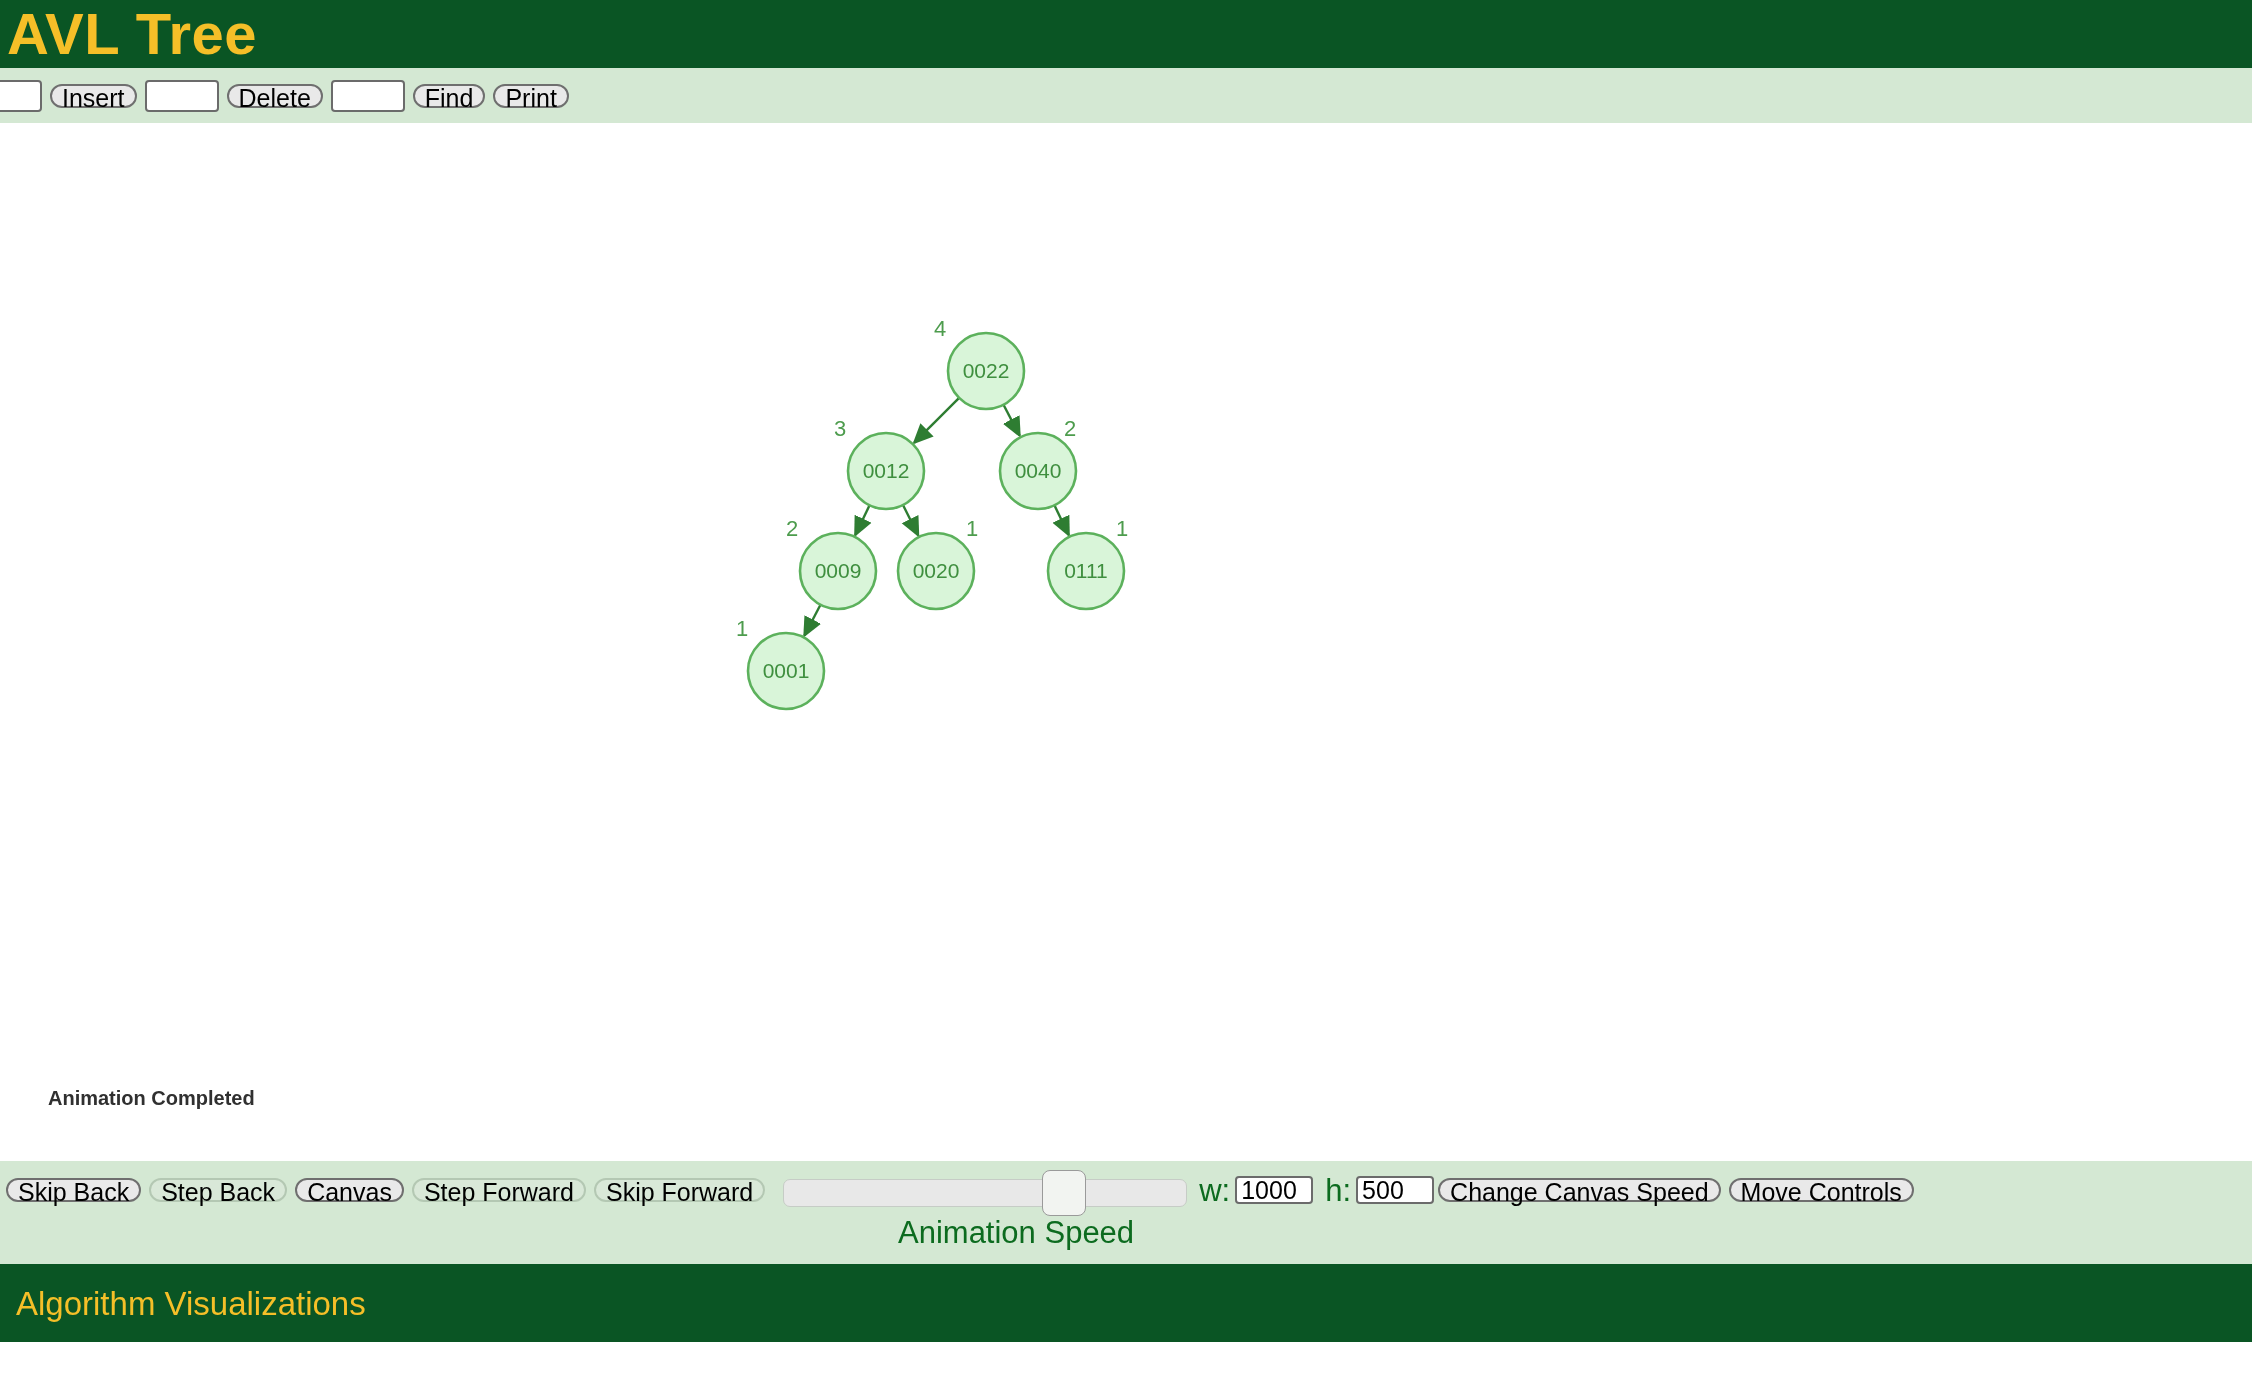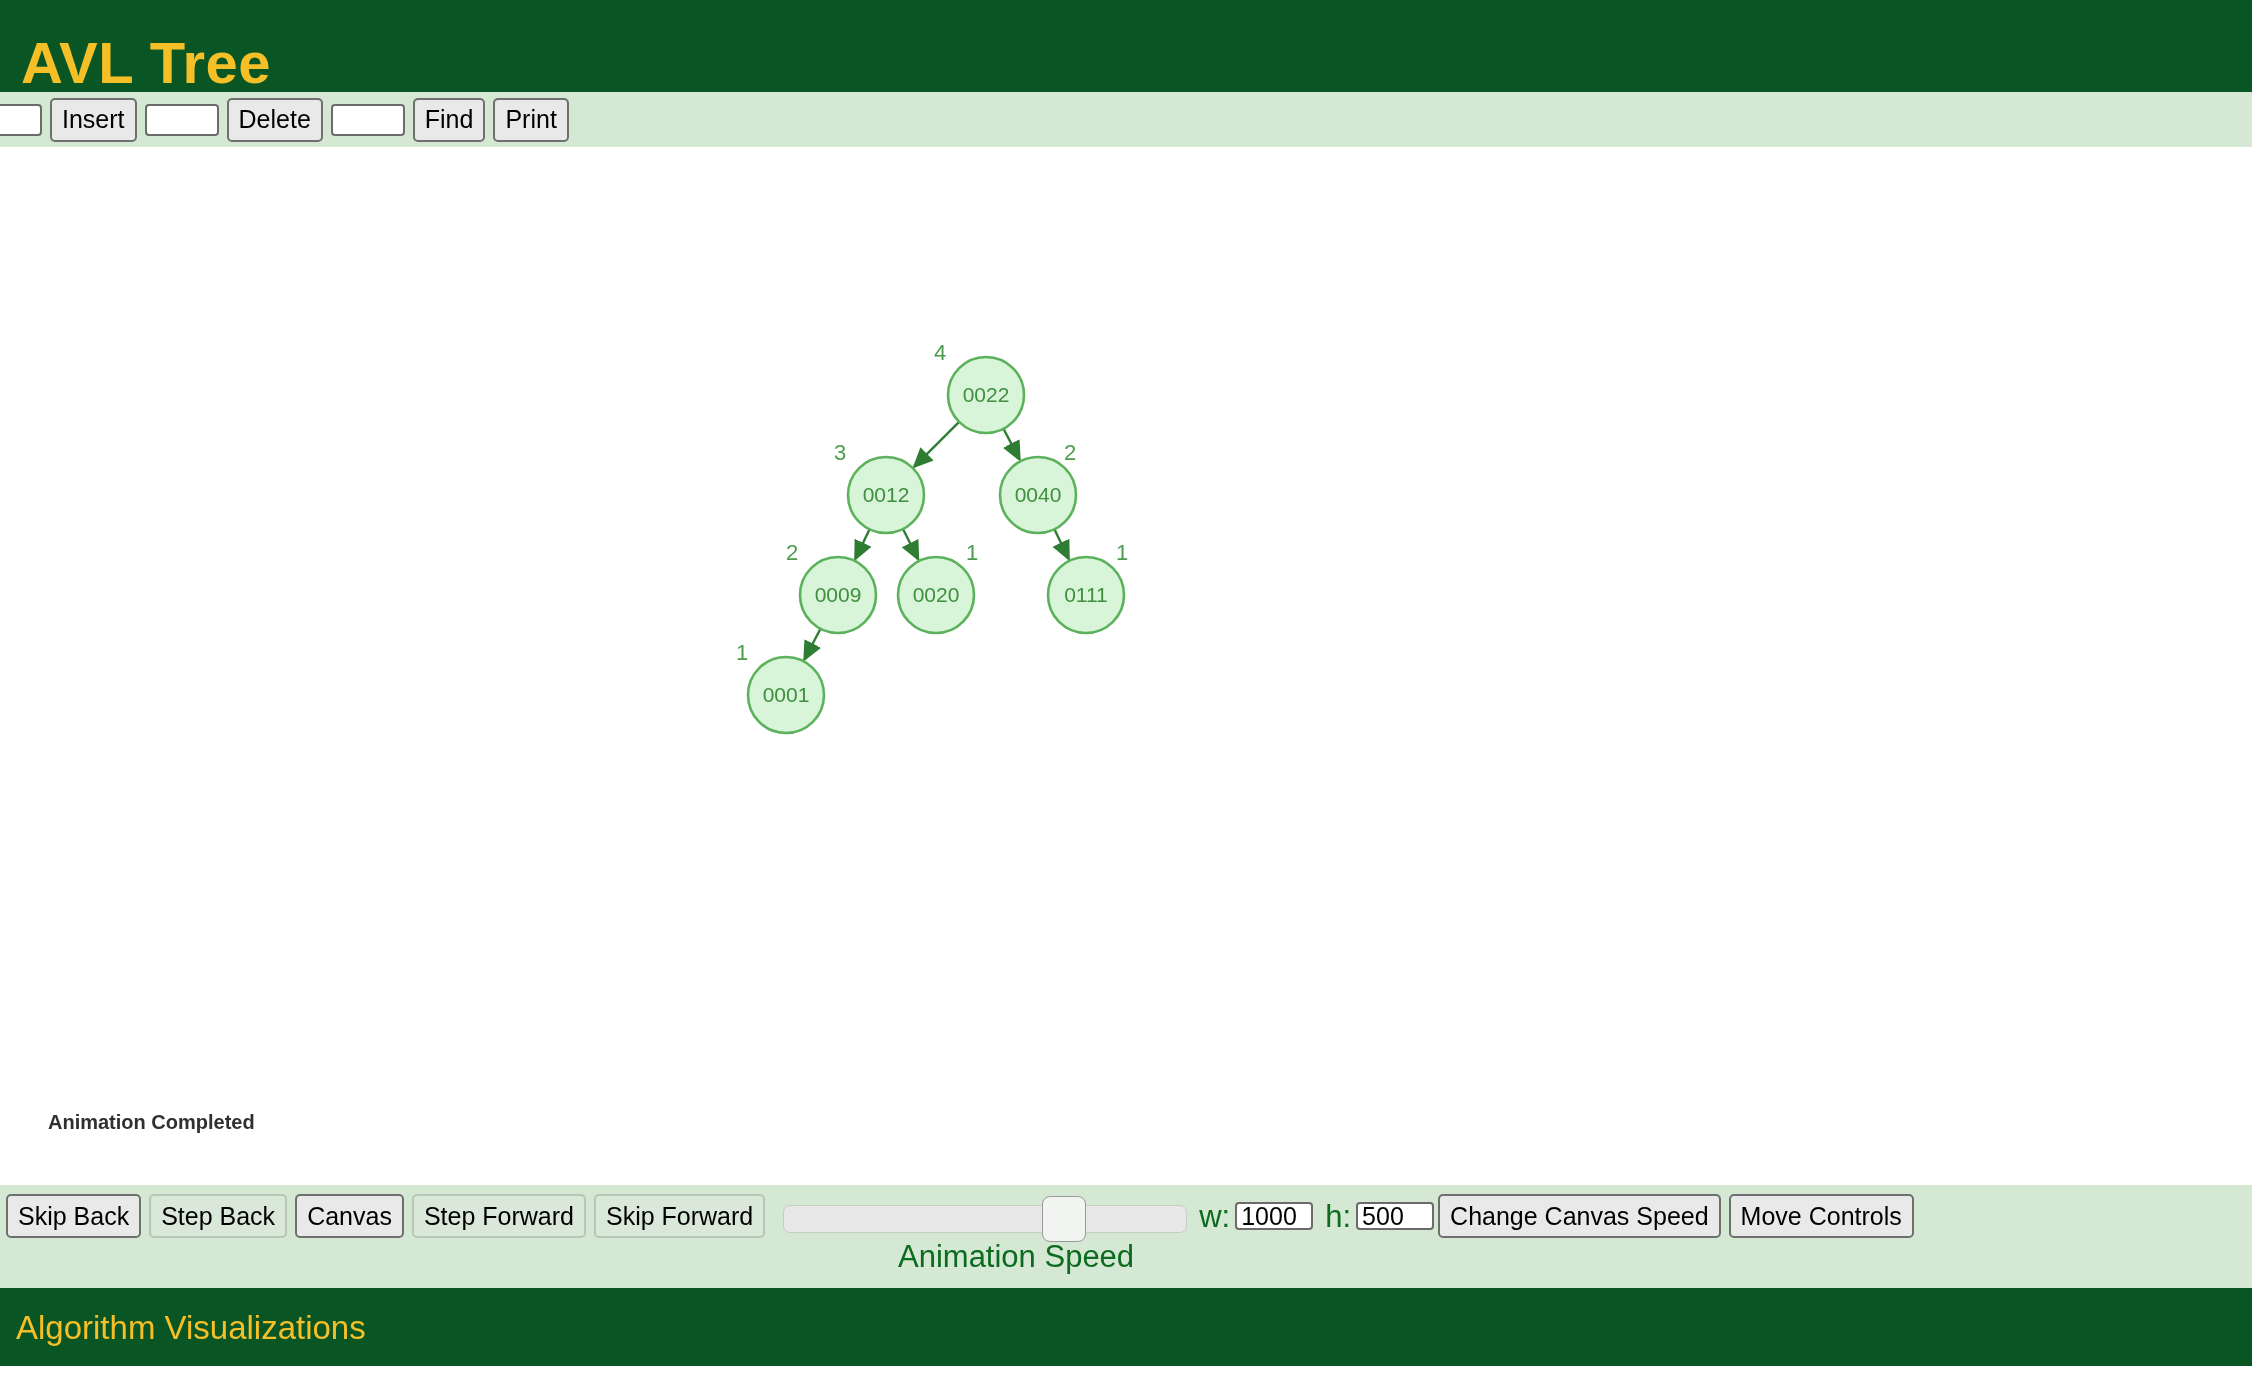--- a/index.html
+++ b/index.html
@@ -11,25 +11,25 @@
   }
   body {
     width: 2252px;
     height: 1378px;
     overflow: hidden;
     position: relative;
   }
 
   
   .title-bar {
-    height: 92px;
+    height: 68px;
     background: #0a5524;
     display: flex;
-    align-items: flex-end;
-    padding-left: 21px;
+    align-items: center;
+    padding-left: 7px;
     box-sizing: border-box;
   }
   .title-bar h1 {
     margin: 0;
     color: #f5bf28;
     font-size: 58px;
     font-weight: bold;
     letter-spacing: 0.5px;
     line-height: 1;
     font-family: "Liberation Sans", sans-serif;
@@ -57,27 +57,27 @@
     background: #ffffff;
     box-sizing: border-box;
     padding: 0 4px;
     margin: 0 4px;
     color: #000;
   }
   
   input.txtfield.clipped { margin-left: -32px; }
 
   button.btn {
-    height: 44px;
+    height: 24px;
     font-size: 25px;
     font-family: "Liberation Sans", sans-serif;
     color: #000000;
     background: #e9e9e9;
     border: 2px solid #6f6f6f;
-    border-radius: 5px;
+    border-radius: 15px;
     padding: 0 10px;
     margin: 0 4px;
     line-height: 1;
     box-sizing: border-box;
     cursor: pointer;
     white-space: nowrap;
   }
   button.btn.disabled {
     color: #000000;
     background: #d9e8d8;

